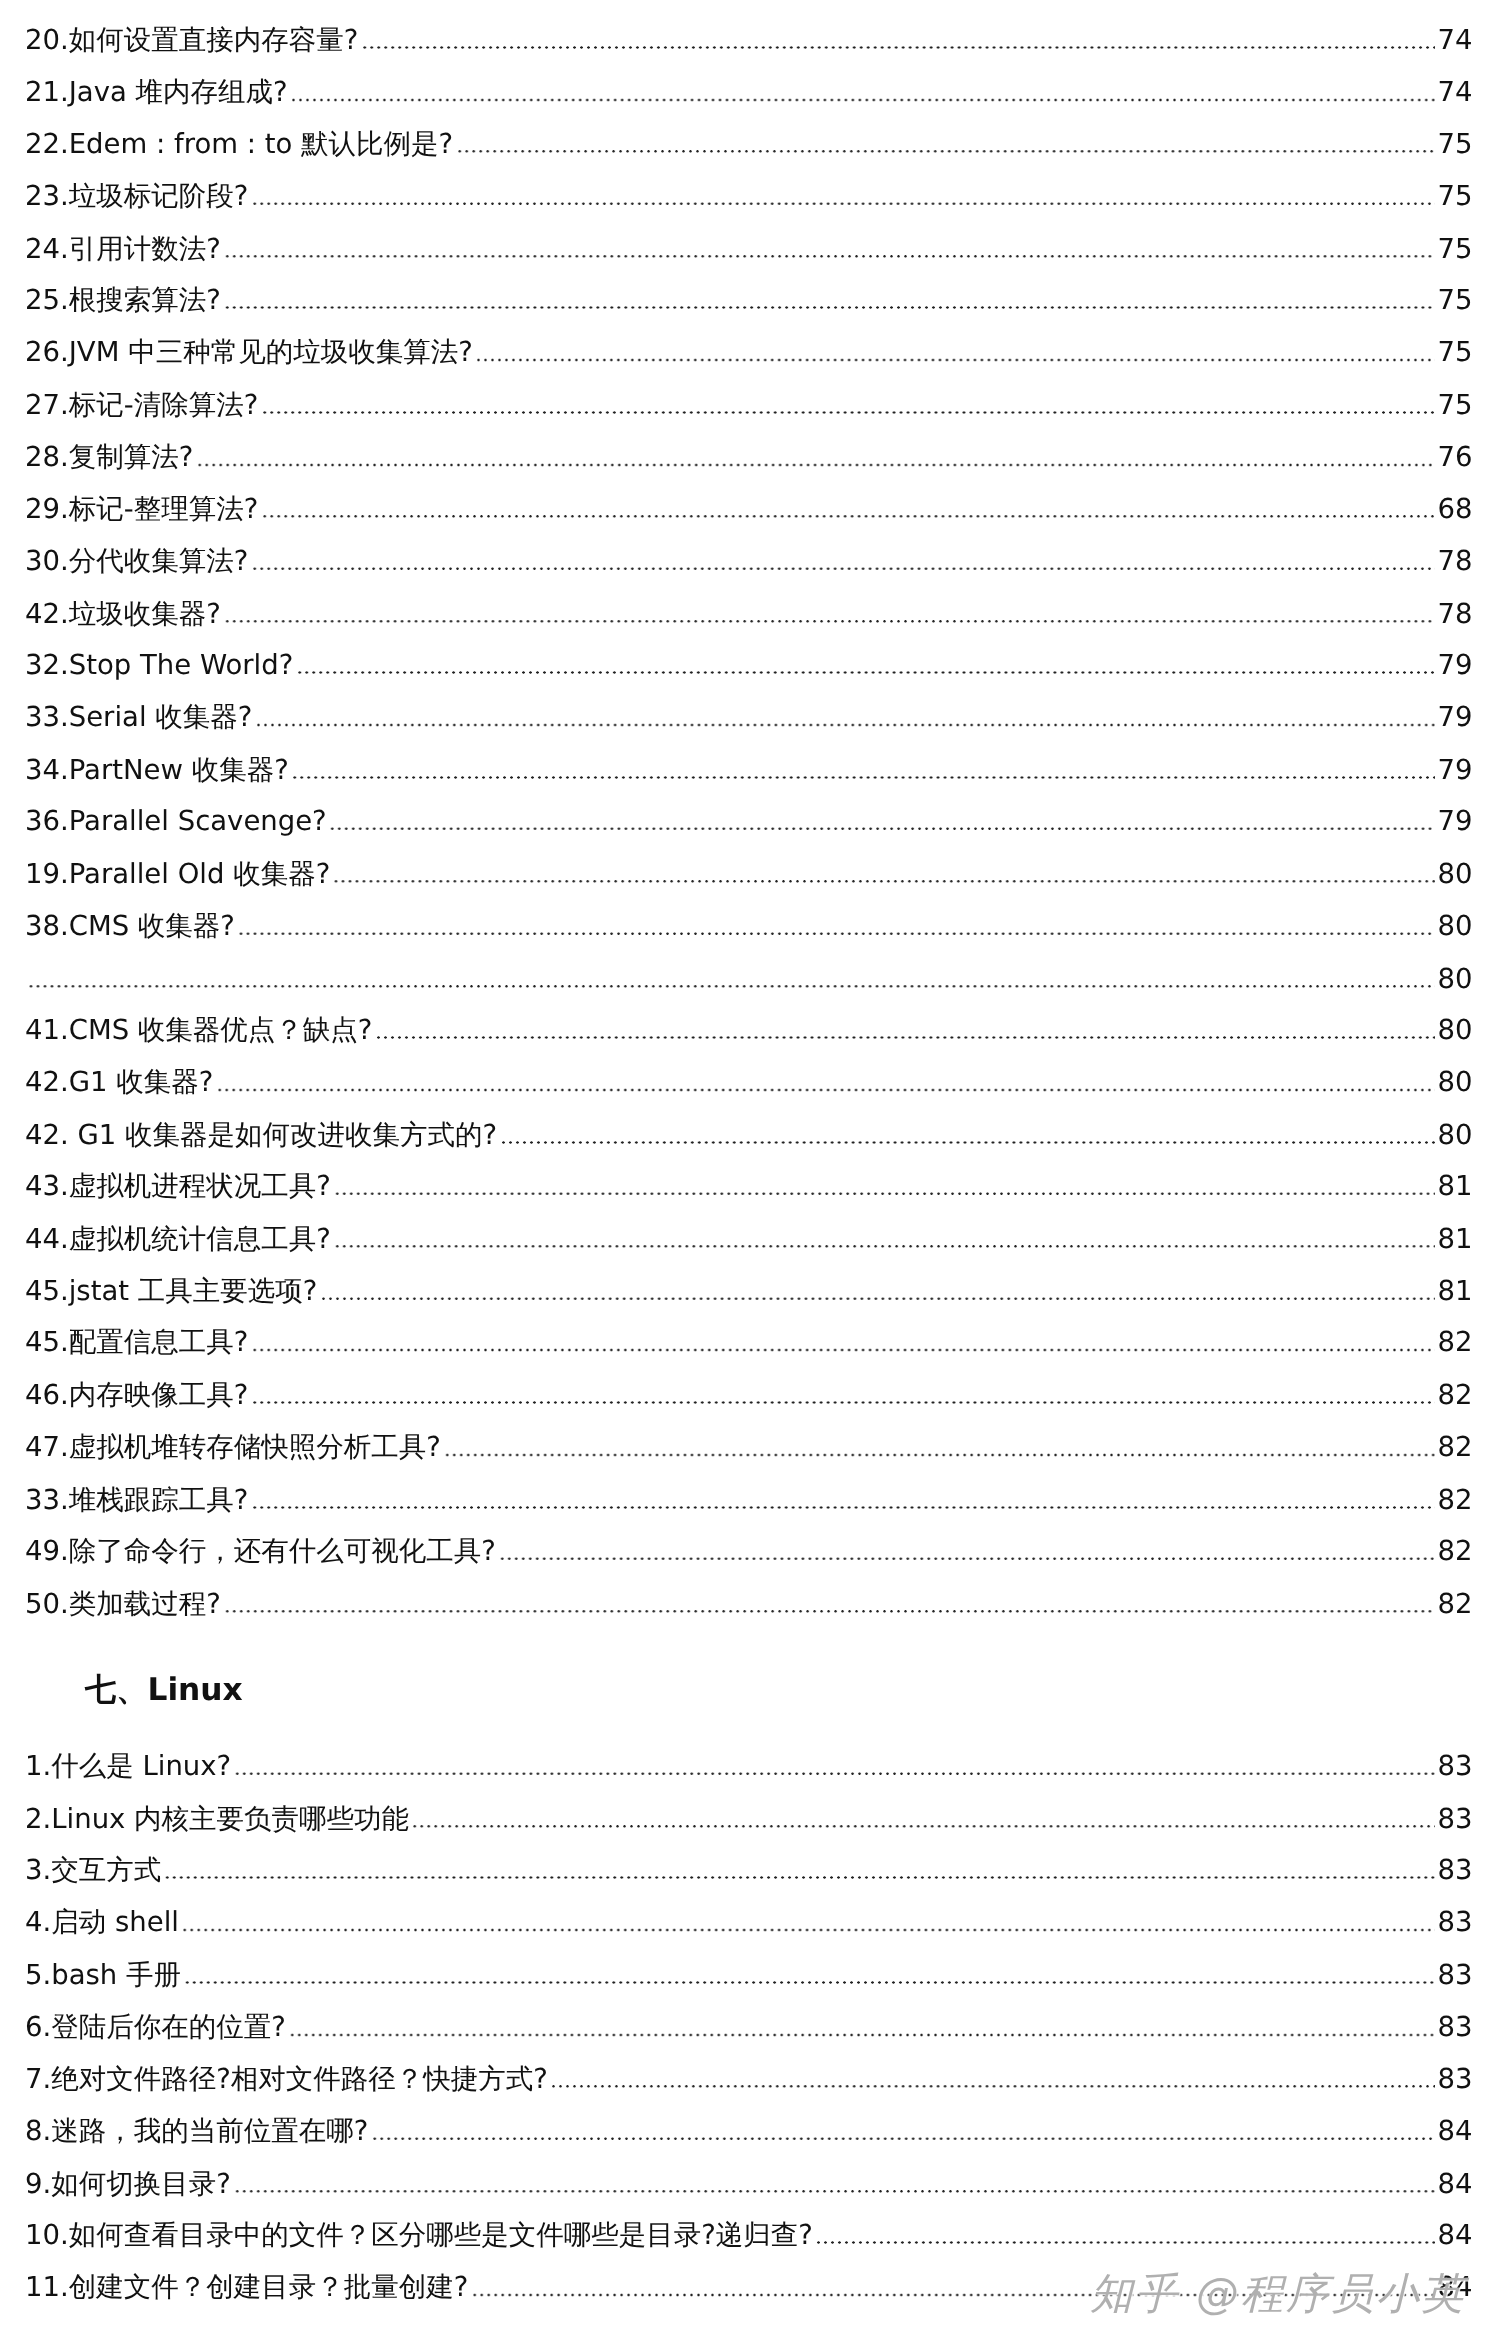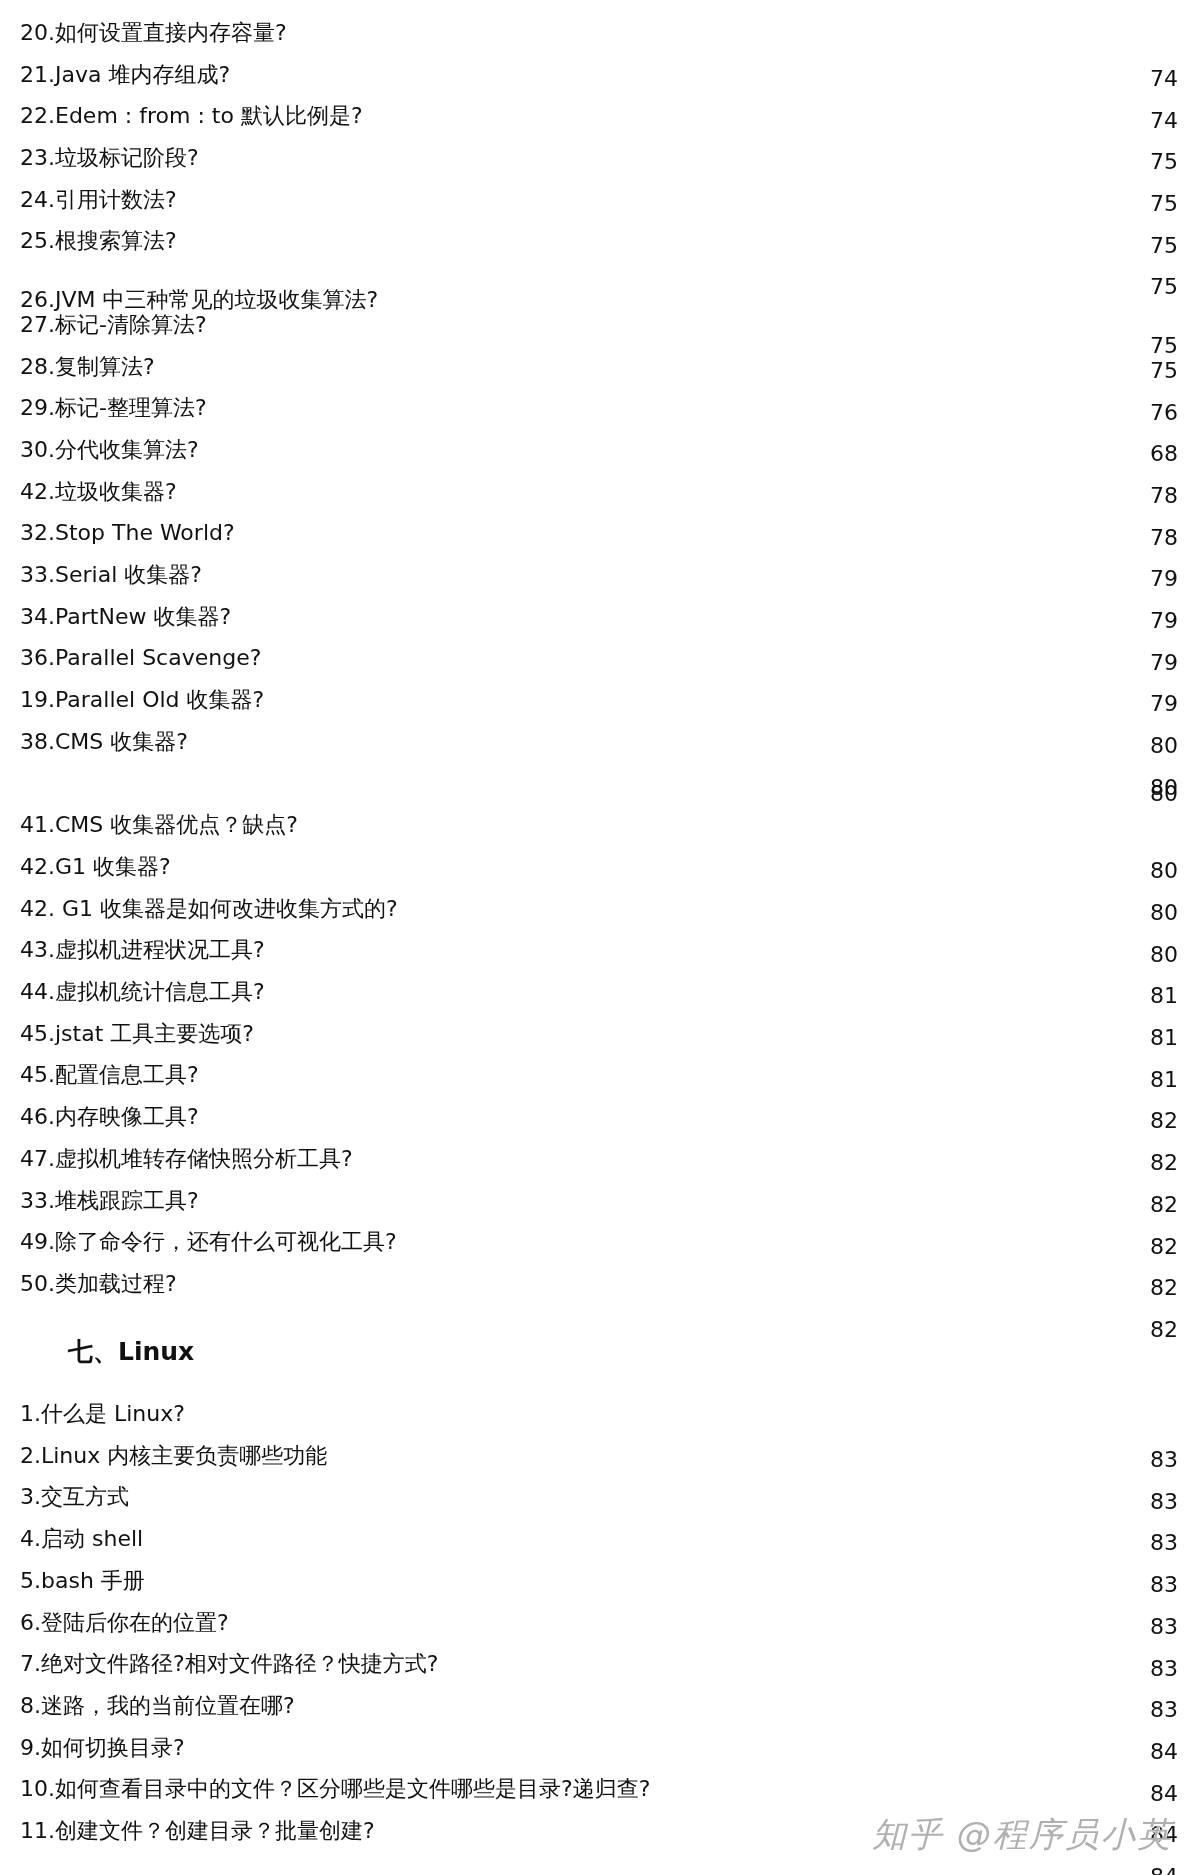--- a/index.html
+++ b/index.html
@@ -1,20 +1,20 @@
 <!DOCTYPE html>
 <html><head>
 <meta charset="utf-8">
 <style>
   html, body { margin:0; padding:0; background:#ffffff; }
   body { width:1192px; height:1875px; position:relative; overflow:hidden;
          font-family:"DejaVu Sans", "Liberation Sans", sans-serif; color:#111; }
   .toc { position:absolute; left:20px; right:14px; }
-  .row { position:absolute; left:0; right:0; height:36px; display:flex; 
-         font-size:22px; line-height:36px;flex-direction:column; }
+  .row { position:absolute; left:0; right:0; height:36px; display:flex; align-items:center;
+         font-size:22px; line-height:36px; }
   .row .title { white-space:nowrap; flex:0 0 auto; }
   .row .leader { flex:1 1 auto; height:2px; margin:0 2px; align-self:center; margin-top:10px;
          background-image: radial-gradient(circle, #222 0.9px, transparent 1.1px);
          background-size:5.6px 2px; background-repeat:repeat-x; }
   .row .page { flex:0 0 auto; min-width:28px; text-align:right; }
   .section-heading { position:absolute; left:48px; font-size:25px; line-height:36px;font-weight:bold; }
   .watermark { position:absolute; left:872px; top:1812px; font-size:34px; color:rgba(150,150,150,0.75);
                white-space:nowrap; letter-spacing:2px; pointer-events:none;
                text-shadow: 0 0 1px #fff, 1px 1px 0 rgba(255,255,255,0.8); font-style: italic; }
 </style>
@@ -46,21 +46,21 @@
   <div class="row" style="top:182px">
       <span class="title">24.引用计数法?</span>
       <span class="leader"></span>
       <span class="page">75</span>
     </div>
   <div class="row" style="top:223px">
       <span class="title">25.根搜索算法?</span>
       <span class="leader"></span>
       <span class="page">75</span>
     </div>
-  <div class="row" style="top:282px">
+  <div class="row" style="top:265px">
       <span class="title">26.JVM 中三种常见的垃圾收集算法?</span>
       <span class="leader"></span>
       <span class="page">75</span>
     </div>
   <div class="row" style="top:307px">
       <span class="title">27.标记-清除算法?</span>
       <span class="leader"></span>
       <span class="page">75</span>
     </div>
   <div class="row" style="top:349px">

